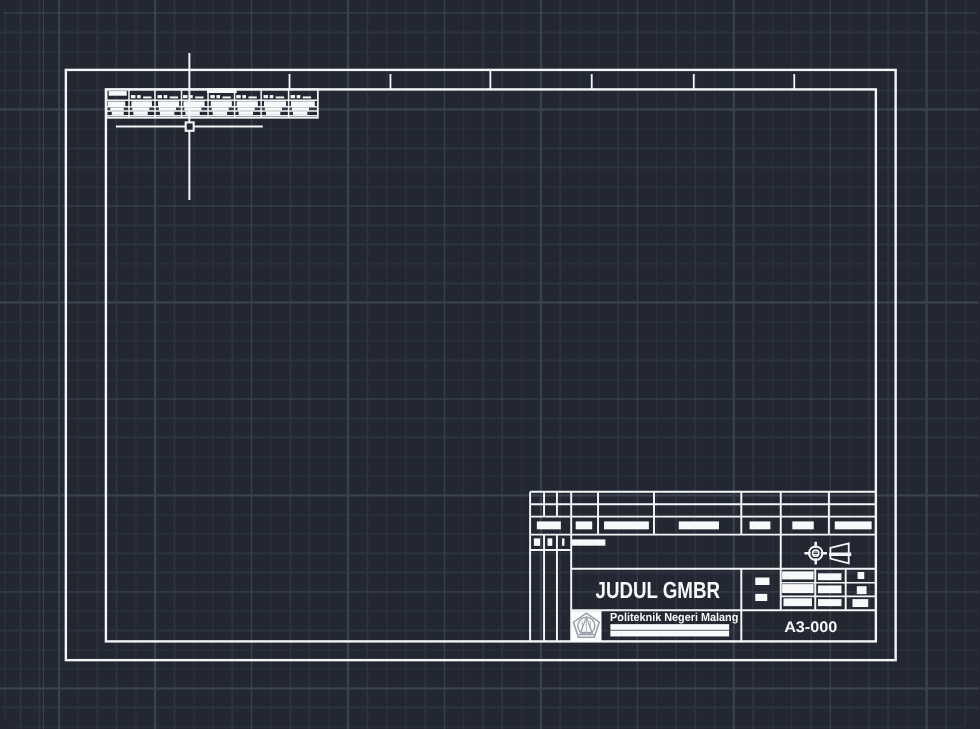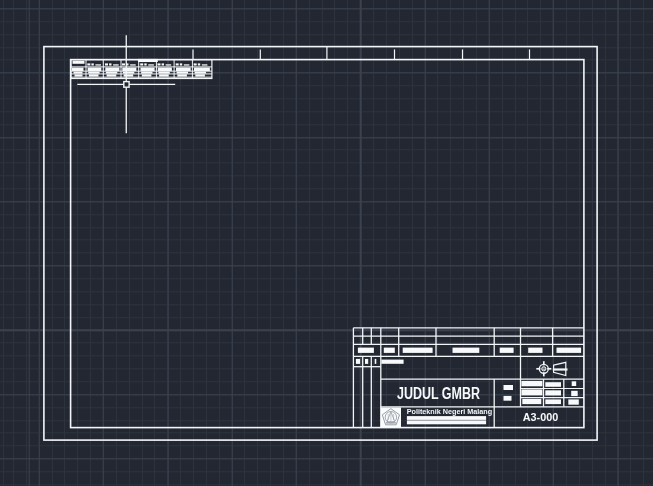--- a/index.html
+++ b/index.html
@@ -1,21 +1,21 @@
 <!DOCTYPE html>
 <html><head><meta charset="utf-8"><title>cad</title><style>
 html,body{margin:0;padding:0;background:#222731;}
 #canvas{position:relative;filter:brightness(1);width:653px;height:486px;overflow:hidden;
 font-family:"Liberation Sans",sans-serif;background-color:#222731;
 background-image:
 repeating-linear-gradient(to right, #3a414f 0px, #3a414f 1px, transparent 1px, transparent 64.3px),
 repeating-linear-gradient(to bottom, #3a414f 0px, #3a414f 1px, transparent 1px, transparent 64.3px),
 repeating-linear-gradient(to right, #2d333e 0px, #2d333e 1px, transparent 1px, transparent 12.86px),
 repeating-linear-gradient(to bottom, #2d333e 0px, #2d333e 1px, transparent 1px, transparent 12.86px);
-background-position: 38.7px 0px, 0px 8.3px, 13.0px 0px, 0px 8.3px;}
+background-position: 38.7px 0px, 0px 8.3px, 13.0px 0px, 0px 8.3px; border-radius: 16px;}
 svg text{font-family:"Liberation Sans",sans-serif;}
 </style></head><body>
 
 <div id="canvas">
 <svg width="653" height="486" viewBox="0 0 653 486" style="position:absolute;left:0;top:0">
 
 <rect x="43.9" y="46.6" width="553.2" height="393.5" fill="none" stroke="#f3f6f8" stroke-width="1.6"></rect>
 
 <rect x="70.6" y="59.6" width="513.3" height="368.0" fill="none" stroke="#f3f6f8" stroke-width="1.6"></rect>
 

